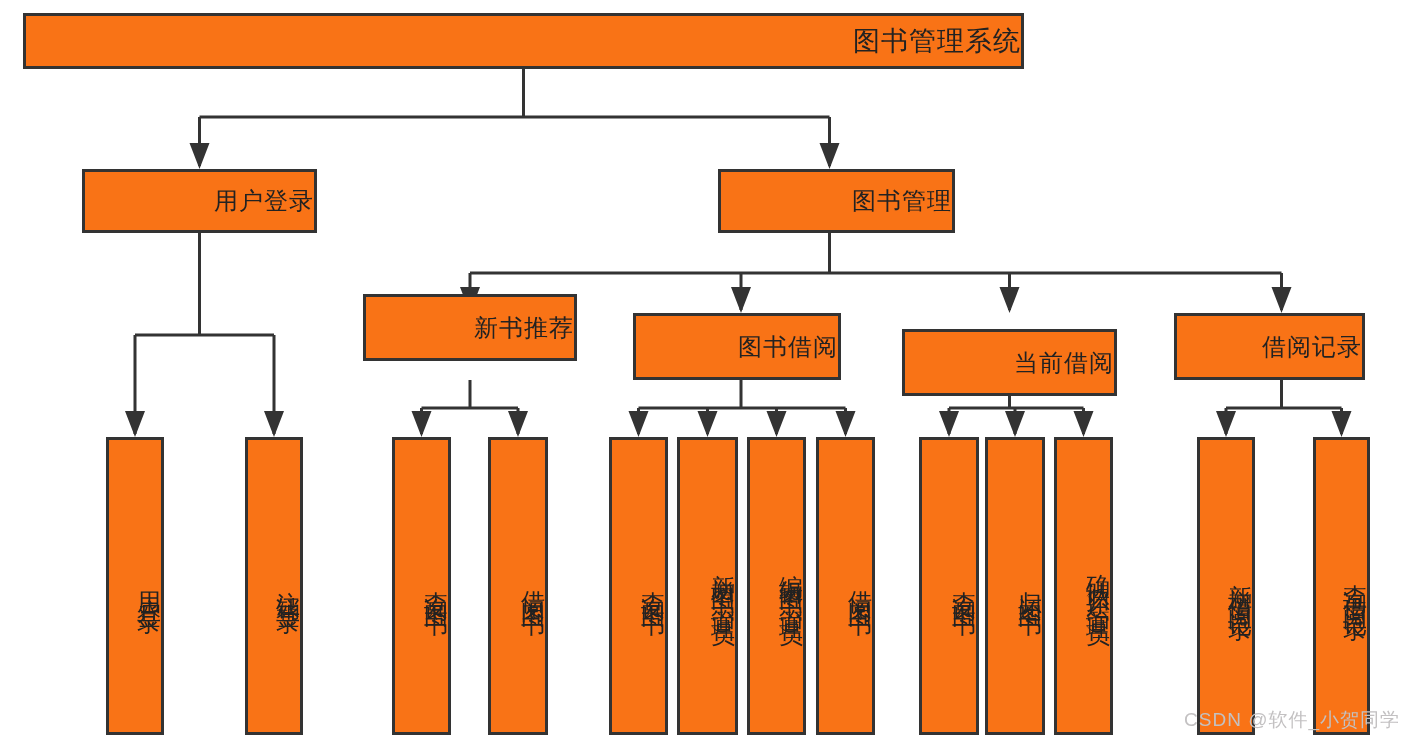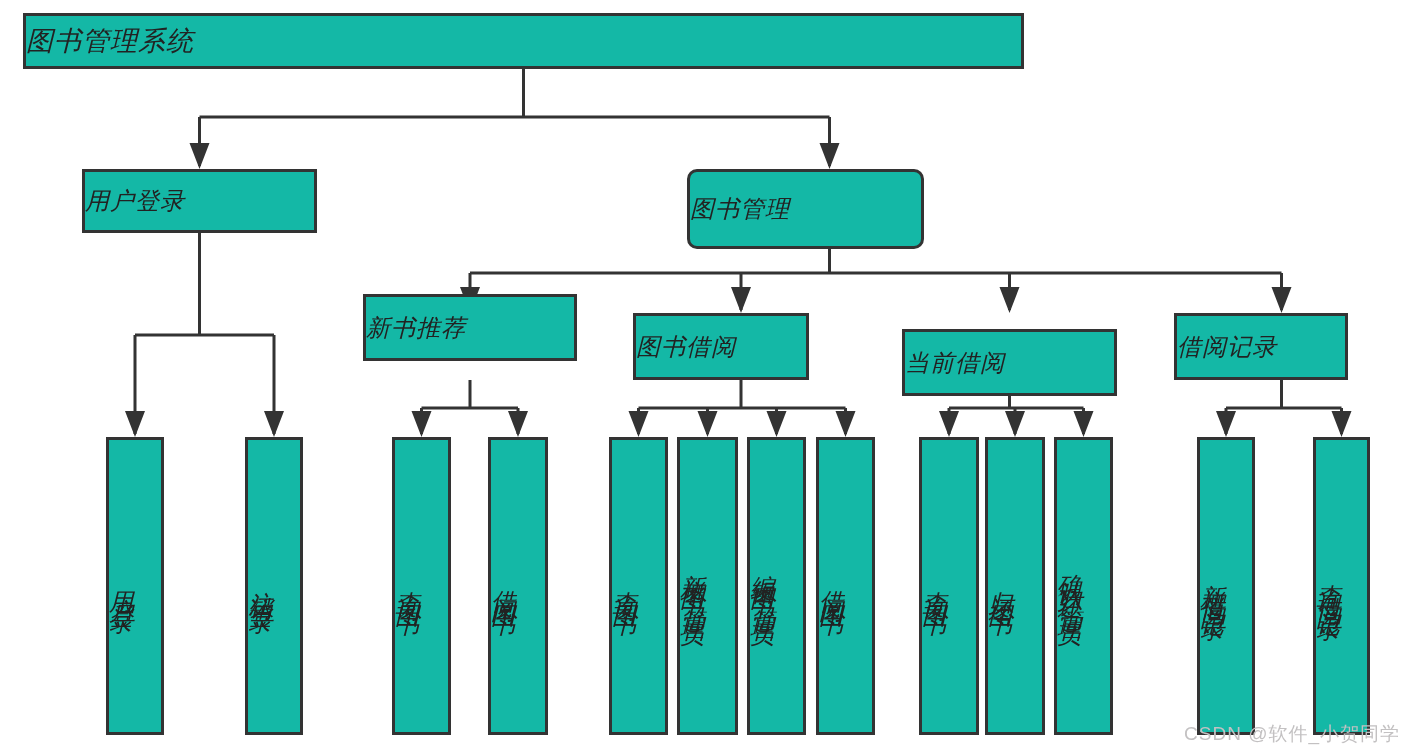--- a/index.html
+++ b/index.html
@@ -12,47 +12,46 @@
     overflow: hidden;
   }
   .connectors {
     position: absolute;
     left: 0; top: 0;
     z-index: 0;
   }
   .node {
     position: absolute;
     box-sizing: border-box;
-    background: #14b8a6;
+    background: #f97316;
     border: 3px solid #333333;
     display: flex;
     align-items: center;
-    justify-content: flex-start;
+    justify-content: flex-end;
     color: #222222;
     z-index: 1;
-    font-style: italic;
   }
   .node .hlabel {
     font-size: 24px;
     letter-spacing: 1px;
     white-space: nowrap;
   }
   .node.root .hlabel { font-size: 27px; }
   .node .vtext {
     writing-mode: vertical-rl;
     text-orientation: mixed;
     font-size: 24px;
     letter-spacing: 7px;
     line-height: 1;
     white-space: nowrap;
   }
   .watermark {
     position: absolute;
     right: 5px;
-    bottom: 0;
+    bottom: 14px;
     font-size: 19px;
     letter-spacing: 1px;
     color: #c3c1c2;
     z-index: 2;
     white-space: nowrap;
     margin-left: 44px;
   }
 </style>
 </head>
 <body>
@@ -102,34 +101,34 @@
          M1331.5 411 L1351.5 411 L1341.5 437 Z"></path>
   </svg>
 
   <div class="node root" style="left:23px; top:13px; width:1001px; height:56px;">
     <span class="hlabel">图书管理系统</span>
   </div>
 
   <div class="node" style="left:82px; top:169px; width:235px; height:64px;">
     <span class="hlabel">用户登录</span>
   </div>
-  <div class="node" style="left:687px; top:169px; width:237px; height:80px;border-radius:10px;">
+  <div class="node" style="left:718px; top:169px; width:237px; height:64px;">
     <span class="hlabel">图书管理</span>
   </div>
 
   <div class="node" style="left:363px; top:294px; width:214px; height:67px;">
     <span class="hlabel">新书推荐</span>
   </div>
-  <div class="node" style="left:633px; top:313px; width:176px; height:67px;">
+  <div class="node" style="left:633px; top:313px; width:208px; height:67px;">
     <span class="hlabel">图书借阅</span>
   </div>
   <div class="node" style="left:902px; top:313px; width:215px; height:67px;margin-top:16px;">
     <span class="hlabel">当前借阅</span>
   </div>
-  <div class="node" style="left:1174px; top:313px; width:174px; height:67px;">
+  <div class="node" style="left:1174px; top:313px; width:191px; height:67px;">
     <span class="hlabel">借阅记录</span>
   </div>
 
   <div class="node" style="left:106px; top:437px; width:58px; height:298px;">
     <span class="vtext">用户登录</span>
   </div>
   <div class="node" style="left:245px; top:437px; width:58px; height:298px;">
     <span class="vtext">注销登录</span>
   </div>
 

